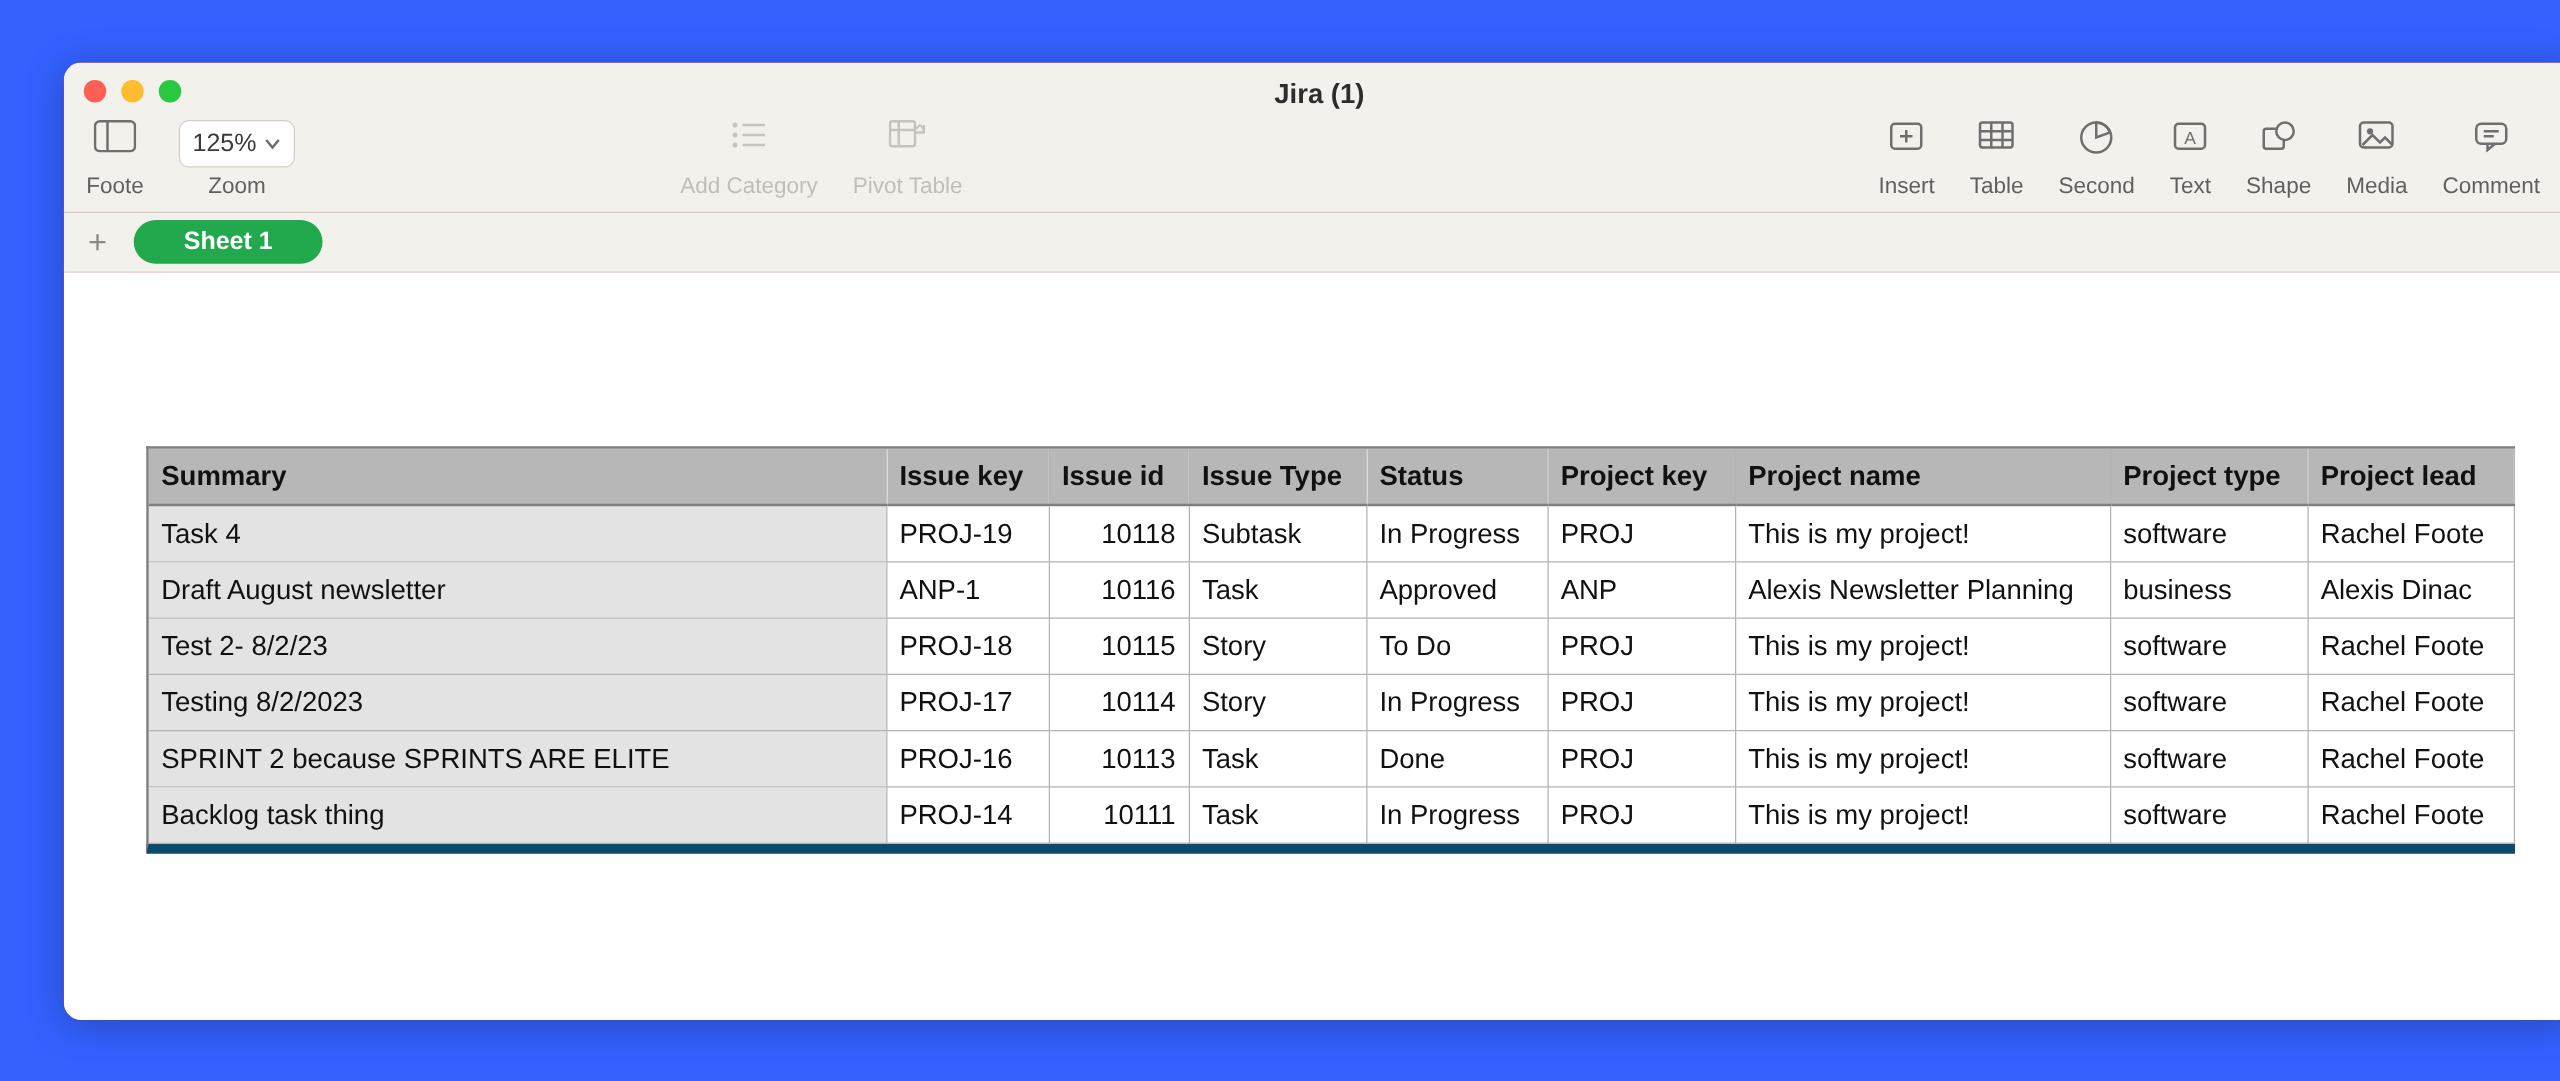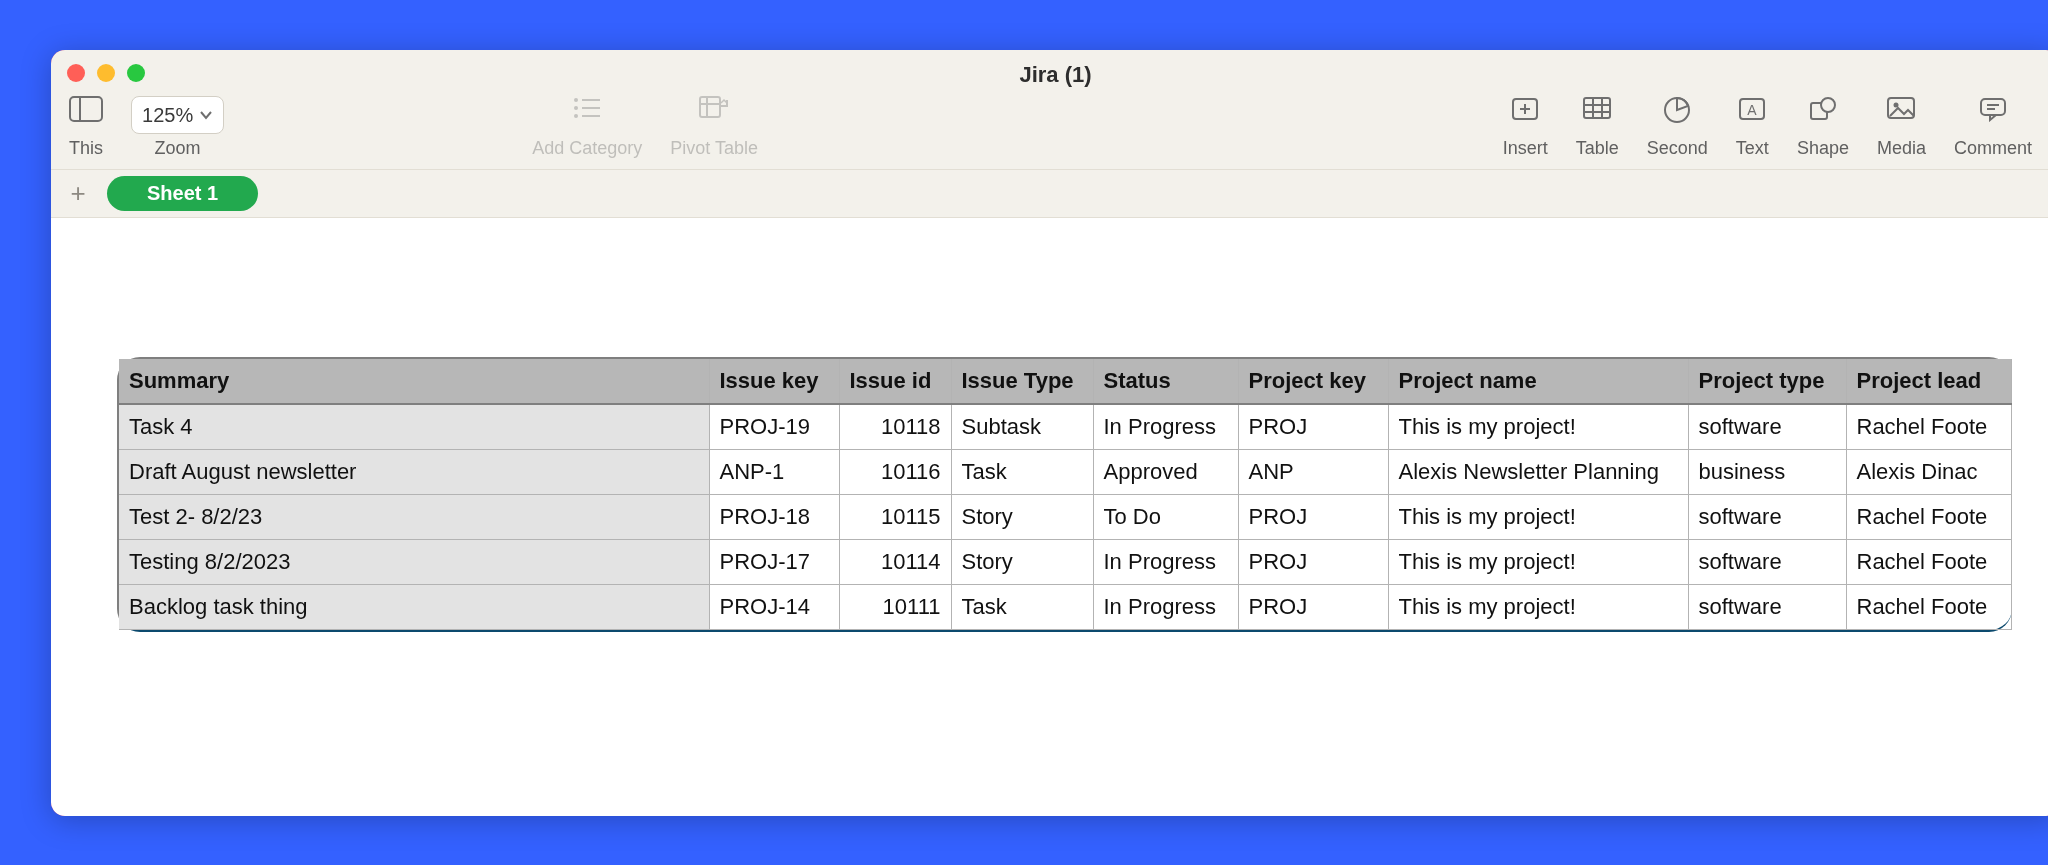--- a/index.html
+++ b/index.html
@@ -105,22 +105,21 @@
     background:#ffffff;
     overflow:hidden;
     position:relative;
   }
   .table-wrap {
     position:absolute;
     left:66px;
     top:139px;
     border-top:2px solid #7f7f7f;
     border-left:2px solid #7f7f7f;
-    border-bottom:2px solid #0c4a6e;
-    border-radius:23px;
+    border-bottom:8px solid #0c4a6e;
   }
   table.data {
     border-collapse:collapse;
     font-size:22px;
     color:#111;
     table-layout:fixed;
   }
   table.data th, table.data td {
     border-right:1px solid #b3b3b3;
     border-bottom:1px solid #b3b3b3;
@@ -159,21 +158,21 @@
 
     <div class="toolbar">
 
       <div class="tool-group">
         <div class="tool-icon">
           <svg width="34" height="26" viewBox="0 0 34 26">
               <rect x="1" y="1" width="32" height="24" rx="4" fill="none" stroke="#6f6f6f" stroke-width="2"></rect>
               <line x1="11" y1="1" x2="11" y2="25" stroke="#6f6f6f" stroke-width="2"></line>
             </svg>
         </div>
-        <div class="tool-label">This</div>
+        <div class="tool-label">Foote</div>
       </div>
 
       <div class="tool-group">
         <div class="tool-icon">
           <div class="zoom-box">
             <span>125%</span>
             <svg width="14" height="10" viewBox="0 0 14 10">
                 <path d="M2 2 L7 8 L12 2" fill="none" stroke="#6f6f6f" stroke-width="2"></path>
               </svg>
           </div>
@@ -363,20 +362,31 @@
               <td>PROJ-17</td>
               <td class="num">10114</td>
               <td>Story</td>
               <td>In Progress</td>
               <td>PROJ</td>
               <td>This is my project!</td>
               <td>software</td>
               <td>Rachel Foote</td>
             </tr>
             <tr>
+              <td class="rowhead">SPRINT 2 because SPRINTS ARE ELITE</td>
+              <td>PROJ-16</td>
+              <td class="num">10113</td>
+              <td>Task</td>
+              <td>Done</td>
+              <td>PROJ</td>
+              <td>This is my project!</td>
+              <td>software</td>
+              <td>Rachel Foote</td>
+            </tr>
+            <tr>
               <td class="rowhead">Backlog task thing</td>
               <td>PROJ-14</td>
               <td class="num">10111</td>
               <td>Task</td>
               <td>In Progress</td>
               <td>PROJ</td>
               <td>This is my project!</td>
               <td>software</td>
               <td>Rachel Foote</td>
             </tr>

